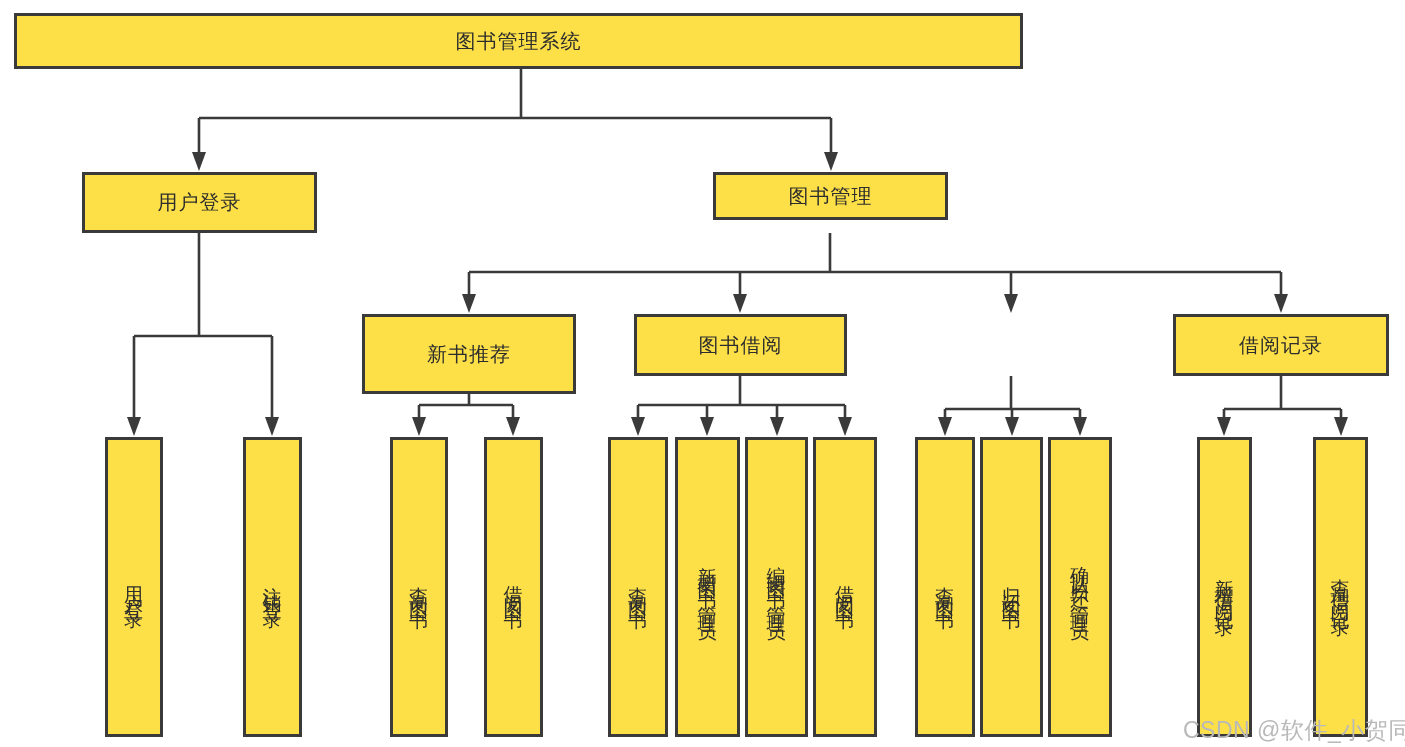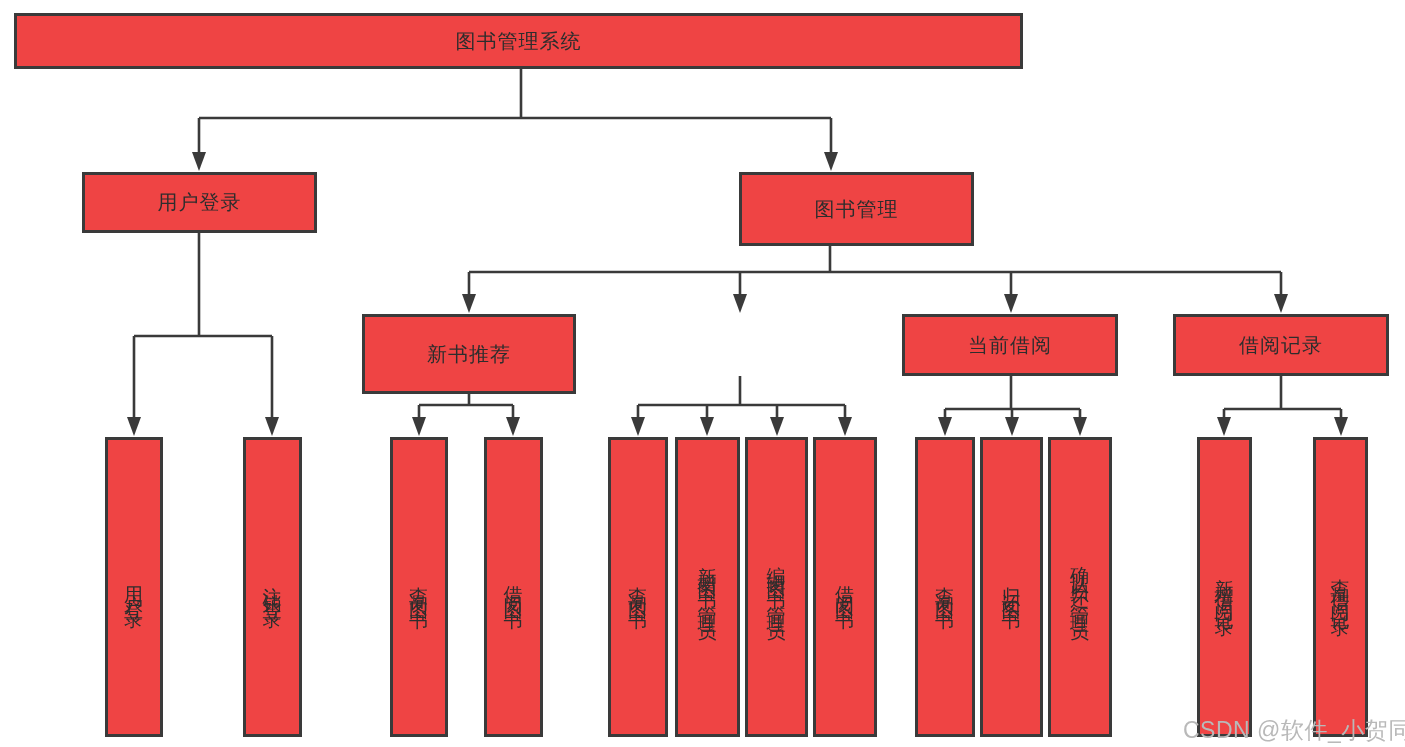--- a/index.html
+++ b/index.html
@@ -8,21 +8,21 @@
     width:1405px;height:747px;
     background:#ffffff;
     font-family:"Liberation Sans", sans-serif;
     overflow:hidden;
   }
   .connectors{position:absolute;left:0;top:0;z-index:1;pointer-events:none;}
   .connectors path{stroke:#3a3a3a;stroke-width:2.6;fill:none;}
   .connectors polygon{fill:#3a3a3a;stroke:none;}
   .box{
     position:absolute;z-index:2;
-    background:#ef4444;
+    background:#fde047;
     border:3px solid #3a3a3a;
     box-sizing:border-box;
     display:flex;align-items:center;justify-content:center;
     color:#2d2d2d;
   }
   .hlabel{font-size:20px;letter-spacing:1px;white-space:nowrap;}
   .vlabel{
     writing-mode:vertical-rl;
     text-orientation:mixed;
     font-size:19px;
@@ -79,29 +79,29 @@
     <polygon points="1334,417 1348,417 1341,436"></polygon>
   </svg>
 
   <div class="box" style="left:14px;top:13px;width:1009px;height:56px;">
     <span class="hlabel">图书管理系统</span>
   </div>
 
   <div class="box" style="left:82px;top:172px;width:235px;height:61px;">
     <span class="hlabel">用户登录</span>
   </div>
-  <div class="box" style="left:739px;top:172px;width:235px;height:74px;align-items:center;">
+  <div class="box" style="left:713px;top:172px;width:235px;height:48px;align-items:center;">
     <span class="hlabel">图书管理</span>
   </div>
 
   <div class="box" style="left:362px;top:314px;width:214px;height:80px;">
     <span class="hlabel">新书推荐</span>
   </div>
-  <div class="box" style="left:902px;top:314px;width:216px;height:62px;">
-    <span class="hlabel">当前借阅</span>
+  <div class="box" style="left:634px;top:314px;width:213px;height:62px;">
+    <span class="hlabel">图书借阅</span>
   </div>
   <div class="box" style="left:1173px;top:314px;width:216px;height:62px;">
     <span class="hlabel">借阅记录</span>
   </div>
 
   <div class="box" style="left:105px;top:437px;width:58px;height:300px;">
     <span class="vlabel">用户登录</span>
   </div>
   <div class="box" style="left:243px;top:437px;width:59px;height:300px;">
     <span class="vlabel">注销登录</span>

